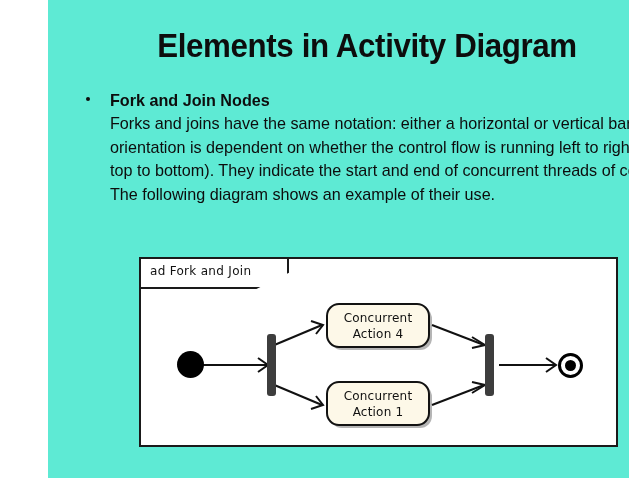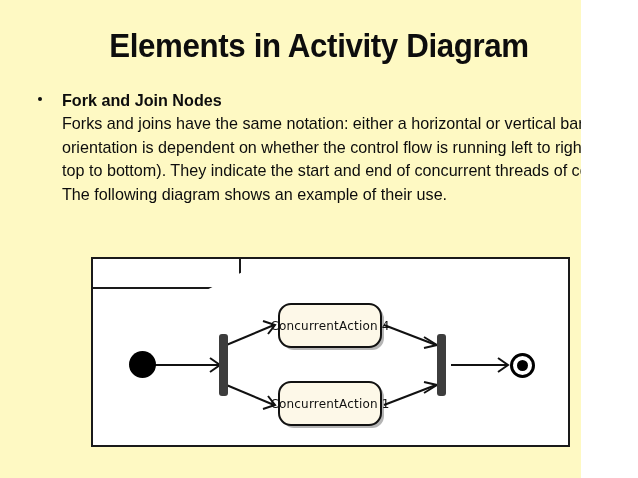--- a/index.html
+++ b/index.html
@@ -4,23 +4,24 @@
 <style>
   html, body {
     margin: 0;
     padding: 0;
     background: #ffffff;
   }
   #slide {
     position: relative;
     width: 581px;
     height: 478px;
-    background: #fef9c3;
+    background: #5eead4;
     overflow: hidden;
     font-family: "Liberation Sans", sans-serif;
+    margin-left: 48px;
   }
 
   
   #slide-title {
     position: absolute;
     left: 0;
     top: 26px;
     width: 638px;
     text-align: center;
     font-family: "Liberation Sans", sans-serif;
@@ -155,21 +156,21 @@
   .action-box {
     position: absolute;
     width: 104px;
     height: 45px;
     border: 2px solid #121212;
     border-radius: 13px;
     background: #fdf8e8;
     box-sizing: border-box;
     box-shadow: 3px 3px 0px -1px rgba(60,60,60,0.38);
     display: flex;
-    flex-direction: row;
+    flex-direction: column;
     align-items: center;
     justify-content: center;
   }
   .action-line {
     font-family: "DejaVu Sans", sans-serif;
     font-size: 12px;
     color: #111111;
     line-height: 16px;
     white-space: nowrap;
     letter-spacing: 0.2px;
@@ -194,20 +195,23 @@
     <div class="bullet-row">
       <span class="bullet-dot"></span>
       <div class="bullet-heading">Fork and Join Nodes</div>
       <div class="bullet-para">Forks and joins have the same notation: either a horizontal or vertical bar (the orientation is dependent on whether the control flow is running left to right or top to bottom). They indicate the start and end of concurrent threads of control. The following diagram shows an example of their use.</div>
     </div>
   </div>
 
   <div id="diagram-frame">
 
     <div id="frame-tab"></div>
+    <div id="frame-tab-inner">
+      <span id="frame-tab-label">ad Fork and Join</span>
+    </div>
 
     <div id="diagram-canvas">
 
       <svg id="edge-layer" viewBox="0 0 479 190">
         <g stroke="#111111" stroke-width="2" fill="none">
 
           <line x1="62" y1="106" x2="126" y2="106"></line>
 
           <line x1="131" y1="87" x2="181" y2="66"></line>
 

